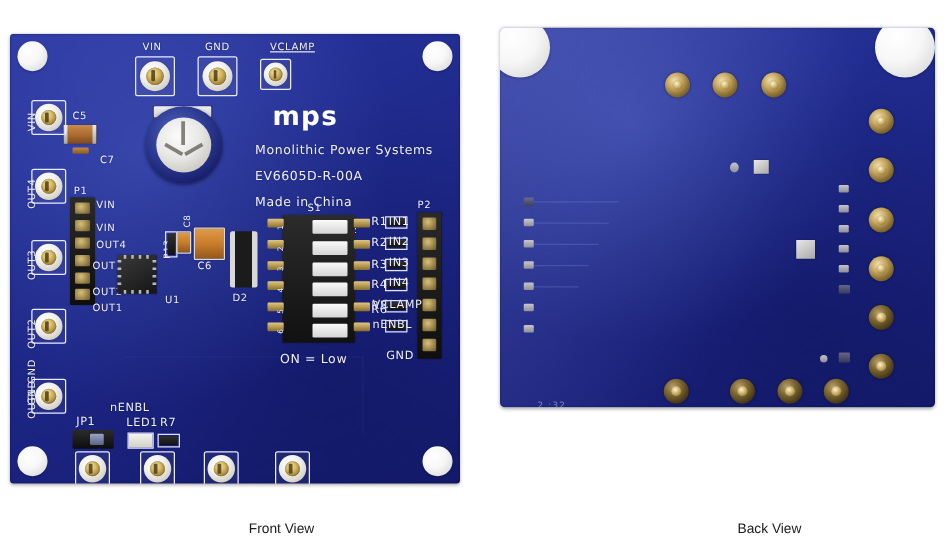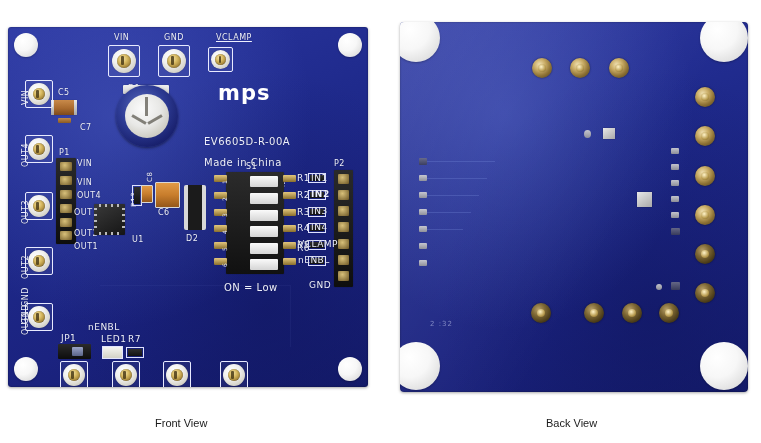--- a/index.html
+++ b/index.html
@@ -11,21 +11,21 @@
   .board{
     position:absolute;
     background:
       radial-gradient(ellipse at 30% 25%, rgba(90,110,210,.38) 0%, rgba(90,110,210,0) 55%),
       radial-gradient(ellipse at 72% 78%, rgba(10,16,80,.40) 0%, rgba(10,16,80,0) 60%),
       linear-gradient(160deg,#2b36a0 0%,#1f2a8c 38%,#1b2380 70%,#151c6e 100%);
     box-shadow:0 0 2px rgba(0,0,0,.45) inset, 0 1px 3px rgba(0,0,0,.35);
     overflow:hidden;
   }
   #front-board{left:8px;top:27px;width:360px;height:360px;border-radius:3px;}
-  #back-board{left:400px;top:22px;width:348px;height:370px;border-radius:4px;}
+  #back-board{left:400px;top:22px;width:348px;height:304px;border-radius:4px;}
 
   
   .standoff{
     position:absolute;border-radius:50%;
     background:radial-gradient(circle at 36% 32%,#ffffff 0%,#f7f7f7 45%,#e2e2e2 75%,#cfcfcf 100%);
     box-shadow:0 1px 2px rgba(0,0,0,.25);
     z-index:6;
   }
   .so-front{width:24px;height:24px;}
   .so-back{width:48px;height:48px;}
@@ -145,36 +145,37 @@
   .bsq{
     position:absolute;z-index:4;
     background:linear-gradient(145deg,#e8e8e8,#a9a9a9);
     box-shadow:0 0 1px rgba(0,0,0,.5);
   }
   .bsheen{position:absolute;z-index:2;background:linear-gradient(120deg,rgba(255,255,255,.10),rgba(255,255,255,0) 60%);}
 
   
   .caption{
     position:absolute;color:#1a1a1a;font-size:11px;
-    font-family:"Liberation Sans",sans-serif;white-space:nowrap;
+    font-family:"Liberation Sans",sans-serif;white-space:nowrap;margin-left:44px;
   }
 </style>
 </head>
 <body>
 
 <div class="stage">
 
   <div class="board" id="front-board">
 
     <div class="standoff so-front" style="left:6px;top:6px;"></div>
     <div class="standoff so-front" style="left:330px;top:6px;"></div>
     <div class="standoff so-front" style="left:6px;top:330px;"></div>
     <div class="standoff so-front" style="left:330px;top:330px;"></div>
 
     <div class="mps-logo" style="left:210px;top:54px;">mps</div>
+    <div class="silk s10" style="left:196px;top:89px;">Monolithic Power Systems</div>
     <div class="silk s10" style="left:196px;top:110px;">EV6605D-R-00A</div>
     <div class="silk s10" style="left:196px;top:131px;text-align:center;">Made in China</div>
 
     <div class="silk s8" style="left:106px;top:7px;">VIN</div>
     <div class="tp" style="left:100px;top:18px;width:32px;height:32px;">
       <span class="pad"></span>
       <span class="ring" style="left:4px;top:4px;width:24px;height:24px;"></span>
       <span class="metal" style="left:9px;top:9px;width:14px;height:14px;"></span>
       <span class="notch" style="left:13px;top:11px;width:3px;height:9px;"></span>
     </div>
@@ -372,21 +373,21 @@
     <div class="header" style="left:326px;top:143px;width:19px;height:117px;">
       <span class="pin" style="left:4px;top:4px;width:11px;height:10px;"></span>
       <span class="pin" style="left:4px;top:20px;width:11px;height:10px;"></span>
       <span class="pin" style="left:4px;top:36px;width:11px;height:10px;"></span>
       <span class="pin" style="left:4px;top:52px;width:11px;height:10px;"></span>
       <span class="pin" style="left:4px;top:69px;width:11px;height:10px;"></span>
       <span class="pin" style="left:4px;top:85px;width:11px;height:10px;"></span>
       <span class="pin" style="left:4px;top:101px;width:11px;height:10px;"></span>
     </div>
     <div class="silk s9" style="left:303px;top:147px;">IN1</div>
-    <div class="silk s9" style="left:303px;top:163px;font-weight:bold;">IN2</div>
+    <div class="silk s9" style="left:303px;top:163px;">IN2</div>
     <div class="silk s9" style="left:303px;top:180px;">IN3</div>
     <div class="silk s9" style="left:303px;top:196px;">IN4</div>
     <div class="silk s9" style="left:290px;top:213px;">VCLAMP</div>
     <div class="silk s9" style="left:290px;top:229px;">nENBL</div>
     <div class="silk s9" style="left:301px;top:254px;">GND</div>
 
     <div class="silk s9" style="left:80px;top:296px;">nENBL</div>
     <div class="silk s9" style="left:53px;top:307px;">JP1</div>
     <div class="jumper" style="left:50px;top:317px;width:33px;height:15px;">
       <span class="sh" style="left:14px;top:3px;width:11px;height:9px;"></span>

